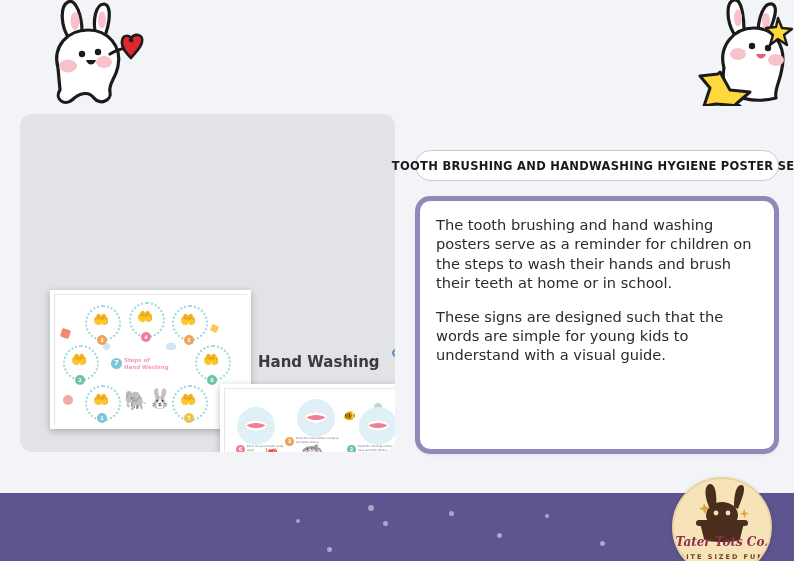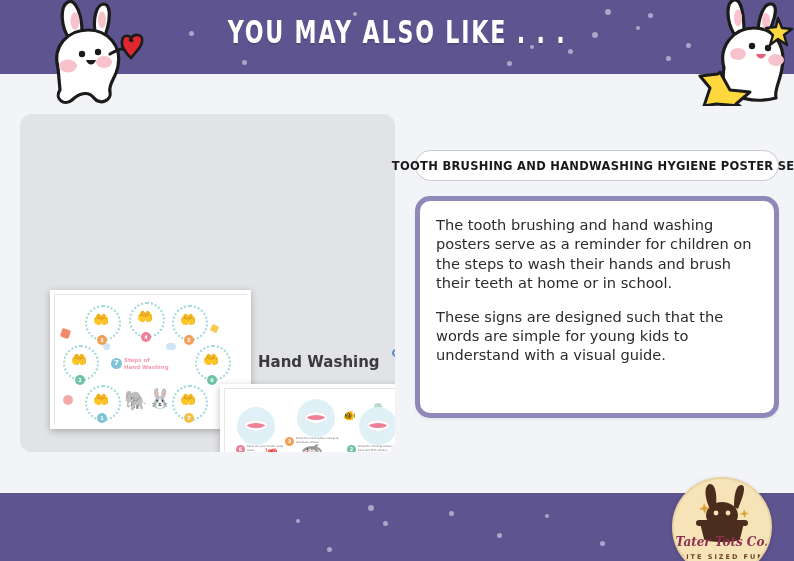--- a/index.html
+++ b/index.html
@@ -199,21 +199,21 @@
     font-weight: bold;
     font-size: 12.5px;
     color: #1a1a1a;
     letter-spacing: 0.3px;
     transform: scaleX(0.92);
     white-space: nowrap;
   }
   .desc-card {
     position: absolute;
     left: 415px; top: 196px;
-    width: 364px; height: 222px;
+    width: 364px; height: 258px;
     box-sizing: border-box;
     background: #ffffff;
     border: 5px solid #8f89b9;
     border-radius: 15px;
     padding: 14px 16px 10px 16px;
     box-shadow: 0 2px 3px rgba(0,0,0,0.05);
   }
   .desc-p {
     font-family: "DejaVu Sans", sans-serif;
     font-size: 14.6px;
@@ -257,35 +257,20 @@
     letter-spacing: 2px;
     color: #6d4326;
     white-space: nowrap;
   }
 </style>
 </head>
 <body>
 
 <div id="page">
 
-  <div class="header-band">
-    <div class="dot" style="left:189px; top:31px; width:5px; height:5px;"></div>
-    <div class="dot" style="left:242px; top:60px; width:5px; height:5px;"></div>
-    <div class="dot" style="left:507px; top:61px; width:5px; height:5px;"></div>
-    <div class="dot" style="left:530px; top:45px; width:4px; height:4px;"></div>
-    <div class="dot" style="left:568px; top:49px; width:5px; height:5px;"></div>
-    <div class="dot" style="left:592px; top:32px; width:6px; height:6px;"></div>
-    <div class="dot" style="left:605px; top:9px; width:6px; height:6px;"></div>
-    <div class="dot" style="left:648px; top:13px; width:5px; height:5px;"></div>
-    <div class="dot" style="left:636px; top:26px; width:4px; height:4px;"></div>
-    <div class="dot" style="left:686px; top:43px; width:5px; height:5px;"></div>
-    <div class="dot" style="left:666px; top:56px; width:5px; height:5px;"></div>
-    <div class="dot" style="left:353px; top:12px; width:4px; height:4px;"></div>
-    <div class="header-title">YOU MAY ALSO LIKE . . .</div>
-  </div>
 
   <div class="bunny bunny-left">
     <svg width="108" height="112" viewBox="0 0 108 112">
       <g stroke="#1b1b1b" stroke-width="3.2" stroke-linejoin="round" stroke-linecap="round" fill="#ffffff">
         <path d="M32 44 C22 30 22 10 30 6 C38 2 44 20 44 36 Z"></path>
         <path d="M58 40 C54 24 58 8 66 8 C74 9 72 28 66 42 Z"></path>
         <path d="M20 72 C14 50 30 34 50 34 C70 34 84 50 80 70 C78 82 70 88 72 96 C74 104 62 110 56 102 C50 94 40 98 34 104 C26 111 16 102 22 94 Z"></path>
         <path d="M72 58 C82 52 92 50 96 56" fill="none"></path>
       </g>
       <ellipse cx="30" cy="70" rx="9" ry="6.5" fill="#f8c2cd"></ellipse>

